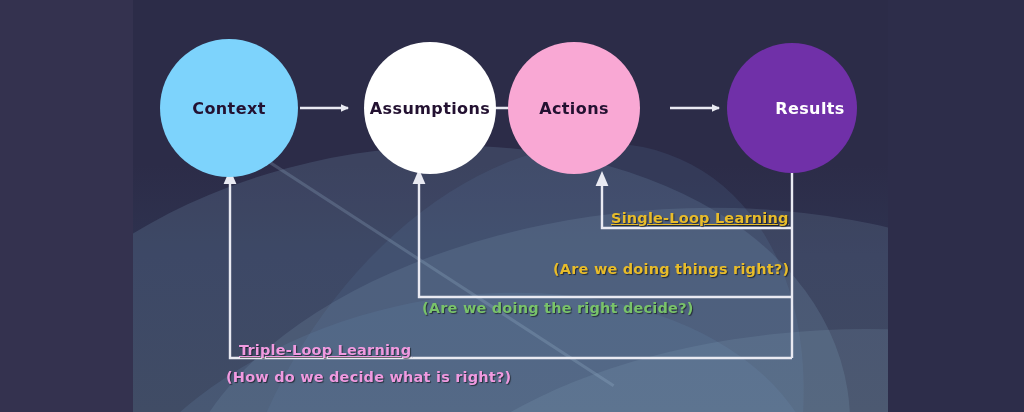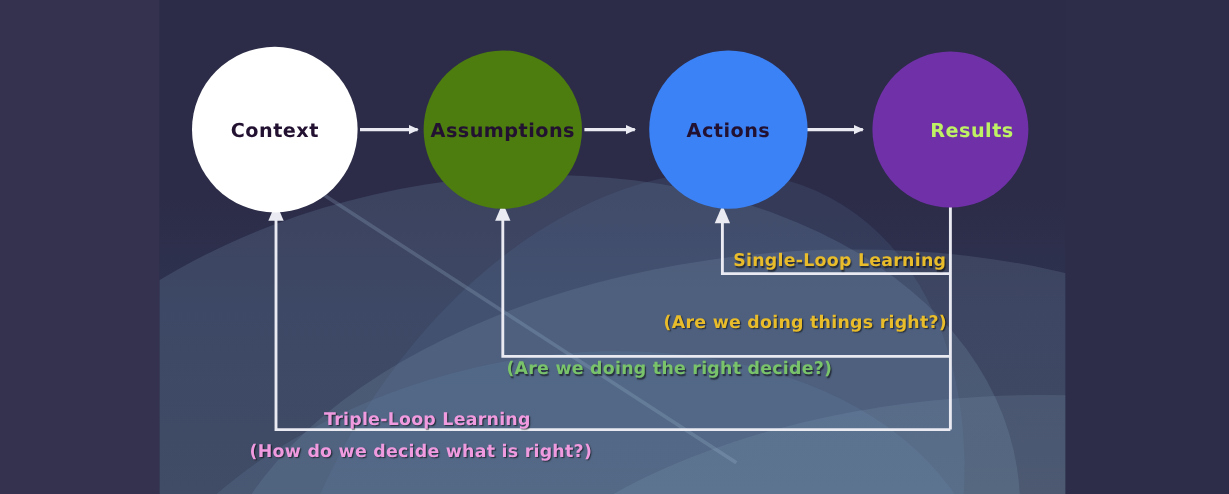--- a/index.html
+++ b/index.html
@@ -110,21 +110,21 @@
     white-space: nowrap;
   }
 
   
   .loop-label {
     position: absolute;
     font-weight: bold;
     white-space: nowrap;
     text-shadow: 1px 1px 1px rgba(0,0,0,0.55);
   }
-  .loop-title { font-size: 14.5px; letter-spacing: 0.2px; }
+  .loop-title { font-size: 14.5px; letter-spacing: 0.2px; text-decoration: underline; }
   .loop-question { font-size: 14.5px; letter-spacing: 0.2px; }
 </style>
 </head>
 <body>
 
 <div id="stage">
 
   <div class="bg-base"></div>
   <div class="bg-left-band"></div>
   <div class="bg-texture">
@@ -164,34 +164,34 @@
       <polyline points="792,358 230,358 230,180"></polyline>
     </g>
 
     <g fill="#e9eaf2">
       <path d="M602,171 L608.4,186 L595.6,186 z"></path>
       <path d="M419,169 L425.4,184 L412.6,184 z"></path>
       <path d="M230,169 L236.4,184 L223.6,184 z"></path>
     </g>
   </svg>
 
-  <div class="node" style="left: 160px; top: 39px; width: 138px; height: 138px; background: #ffffff;">
+  <div class="node" style="left: 160px; top: 39px; width: 138px; height: 138px; background: #7dd3fc;">
     <span class="node-label" style="color: rgb(35, 17, 49);">Context</span>
   </div>
-  <div class="node" style="left: 353px; top: 42px; width: 132px; height: 132px; background: #4d7c0f;">
+  <div class="node" style="left: 364px; top: 42px; width: 132px; height: 132px; background: #ffffff;">
     <span class="node-label" style="color: rgb(35, 17, 49);">Assumptions</span>
   </div>
-  <div class="node" style="left: 541px; top: 42px; width: 132px; height: 132px; background: #3b82f6;">
+  <div class="node" style="left: 508px; top: 42px; width: 132px; height: 132px; background: #f9a8d4;">
     <span class="node-label" style="color: rgb(35, 17, 49);">Actions</span>
   </div>
   <div class="node" style="left: 727px; top: 43px; width: 130px; height: 130px; background: rgb(112, 48, 168);">
-    <span class="node-label" style="color: #bef264; margin-left: 36px;">Results</span>
+    <span class="node-label" style="color: #ffffff; margin-left: 36px;">Results</span>
   </div>
 
   <div class="loop-label loop-title" style="left: 611px; top: 210px; color: rgb(232, 188, 42);">Single-Loop Learning</div>
   <div class="loop-label loop-question" style="left: 553px; top: 232px; color: rgb(232, 188, 42); margin-top: 29px;">(Are we doing things right?)</div>
 
   <div class="loop-label loop-question" style="left: 422px; top: 300px; color: rgb(121, 195, 106);">(Are we doing the right decide?)</div>
 
-  <div class="loop-label loop-title" style="left: 239px; top: 342px; color: rgb(240, 154, 224); margin-left: 31px;">Triple-Loop Learning</div>
-  <div class="loop-label loop-question" style="left: 208px; top: 369px; color: rgb(240, 154, 224);">(How do we decide what is right?)</div>
+  <div class="loop-label loop-title" style="left: 239px; top: 342px; color: rgb(240, 154, 224);">Triple-Loop Learning</div>
+  <div class="loop-label loop-question" style="left: 226px; top: 369px; color: rgb(240, 154, 224);">(How do we decide what is right?)</div>
 
 </div>
 
 </body></html>

